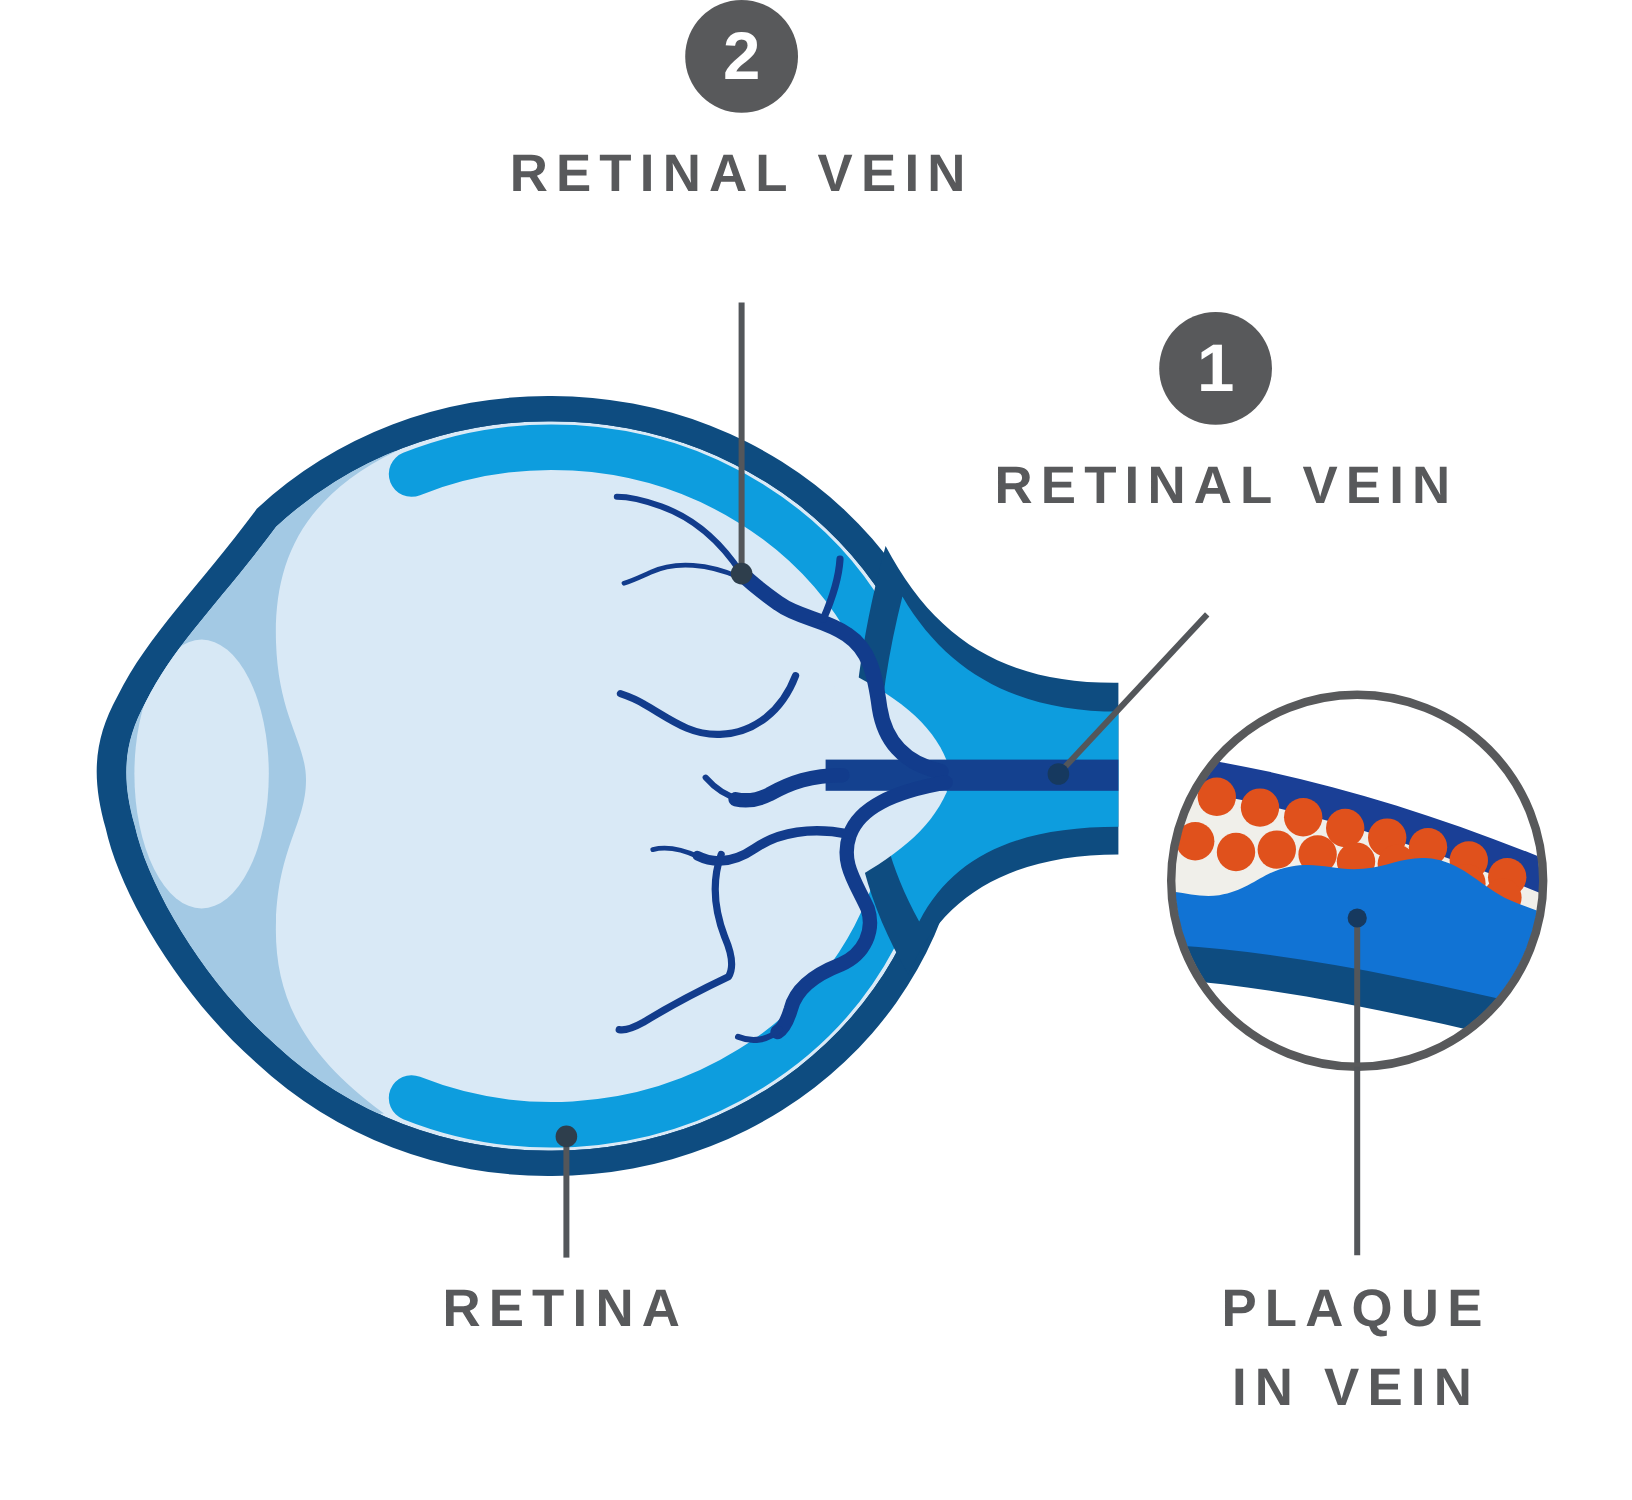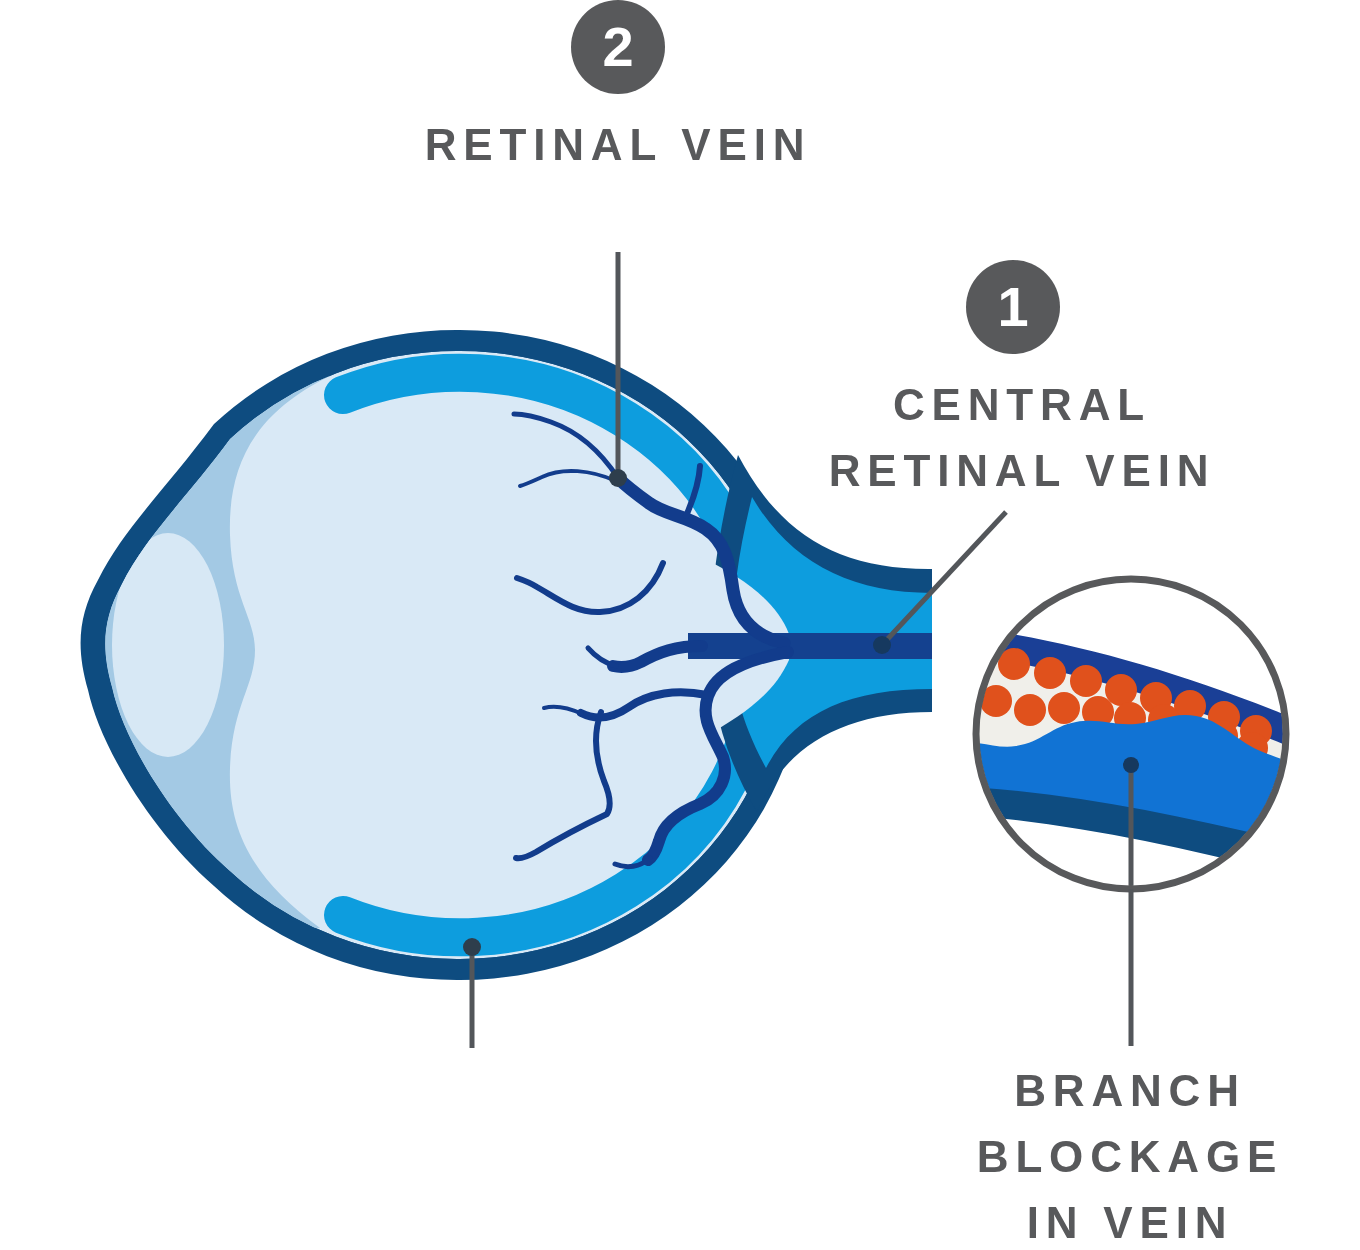--- a/index.html
+++ b/index.html
@@ -160,24 +160,25 @@
 
   <div class="badge" style="left:618px;top:0px;">2</div>
 
   <div class="callout" style="left:618px;top:112px;">
     <span class="line">RETINAL VEIN</span>
   </div>
 
   <div class="badge" style="left:1013px;top:260px;">1</div>
 
   <div class="callout" style="left:1022px;top:372px;">
-    <span class="line">CENTRAL</span>
     <span class="line">RETINAL VEIN</span>
   </div>
 
+  <div class="callout" style="left:471px;top:1058px;">
+    <span class="line">RETINA</span>
+  </div>
 
   <div class="callout" style="left:1130px;top:1058px;">
-    <span class="line">BRANCH</span>
-    <span class="line">BLOCKAGE</span>
+    <span class="line">PLAQUE</span>
     <span class="line">IN VEIN</span>
   </div>
 
 </div>
 
 </body></html>

